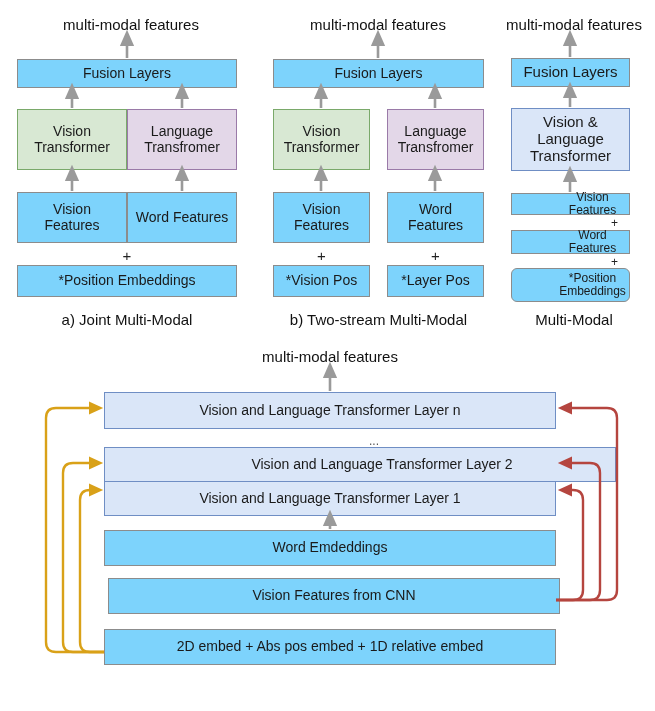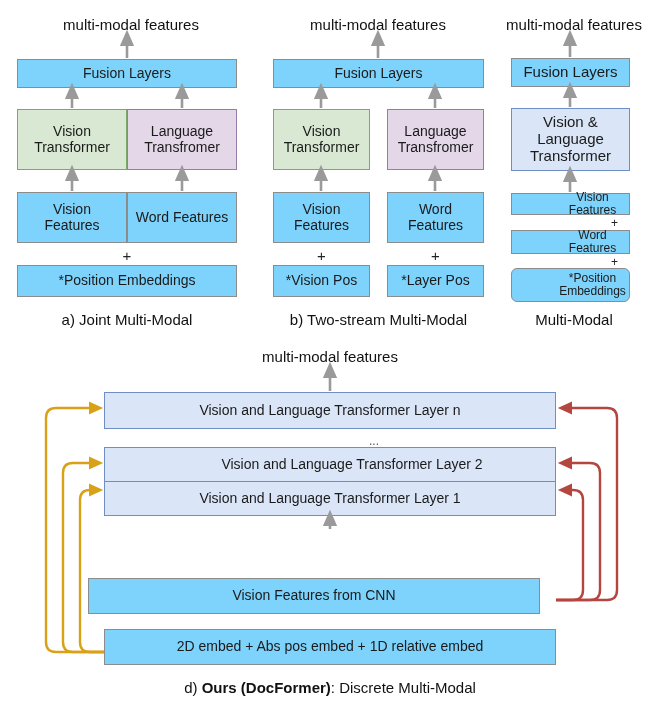--- a/index.html
+++ b/index.html
@@ -120,32 +120,30 @@
   <div class="cap f13" style="left:493px;top:311px;width:162px;">
     <div>Multi-Modal</div>
   </div>
 
   <div class="lbl f13" style="left:225px;top:348px;width:210px;">multi-modal features</div>
 
   <div class="box blue f14" style="left:104px;top:392px;width:452px;height:37px;">Vision and Language Transformer Layer n</div>
 
   <div class="lbl f12" style="left:104px;top:434px;width:452px;color:#555;">...</div>
 
-  <div class="box blue f14" style="left:104px;top:447px;width:452px;height:35px;padding-left:44px;">Vision and Language Transformer Layer 2</div>
+  <div class="box blue f14" style="left:104px;top:447px;width:512px;height:35px;padding-left:44px;">Vision and Language Transformer Layer 2</div>
 
   <div class="box blue f14" style="left:104px;top:481px;width:452px;height:35px;">Vision and Language Transformer Layer 1</div>
 
+  <div class="box f14" style="left:104px;top:530px;width:452px;height:36px;">Word Emdeddings</div>
 
-  <div class="box f14" style="left:88px;top:578px;width:452px;height:36px;">Vision Features from CNN</div>
+  <div class="box f14" style="left:108px;top:578px;width:452px;height:36px;">Vision Features from CNN</div>
 
   <div class="box f14" style="left:104px;top:629px;width:452px;height:36px;">2D embed + Abs pos embed + 1D relative embed</div>
 
-  <div class="cap f13" style="left:104px;top:679px;width:452px;">
-    <span>d) </span><b>Ours (DocFormer)</b><span>: Discrete Multi-Modal</span>
-  </div>
 
   <svg class="ov" viewBox="0 0 655 711">
     <defs>
       <marker id="mg" markerWidth="7" markerHeight="7" refX="3.2" refY="3.2" orient="auto" markerUnits="strokeWidth">
         <path d="M0,0.4 L6.4,3.2 L0,6.0 z" fill="#9a9a9a"></path>
       </marker>
       <marker id="mo" markerWidth="7" markerHeight="7" refX="3.0" refY="3.0" orient="auto" markerUnits="strokeWidth">
         <path d="M0,0.3 L6.0,3.0 L0,5.7 z" fill="#d9a118"></path>
       </marker>
       <marker id="mr" markerWidth="7" markerHeight="7" refX="3.0" refY="3.0" orient="auto" markerUnits="strokeWidth">

